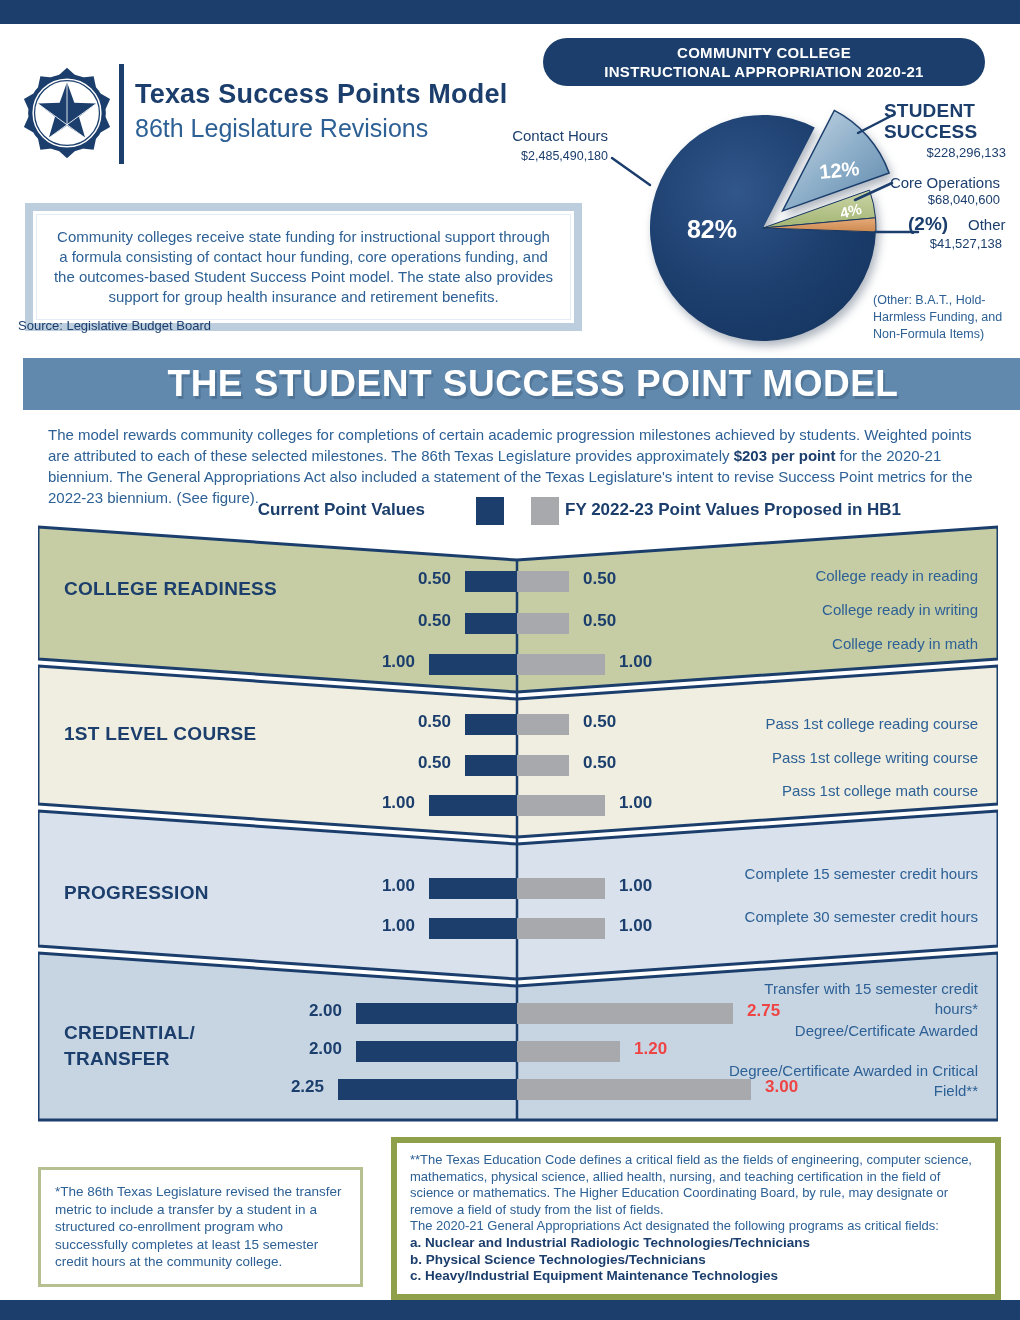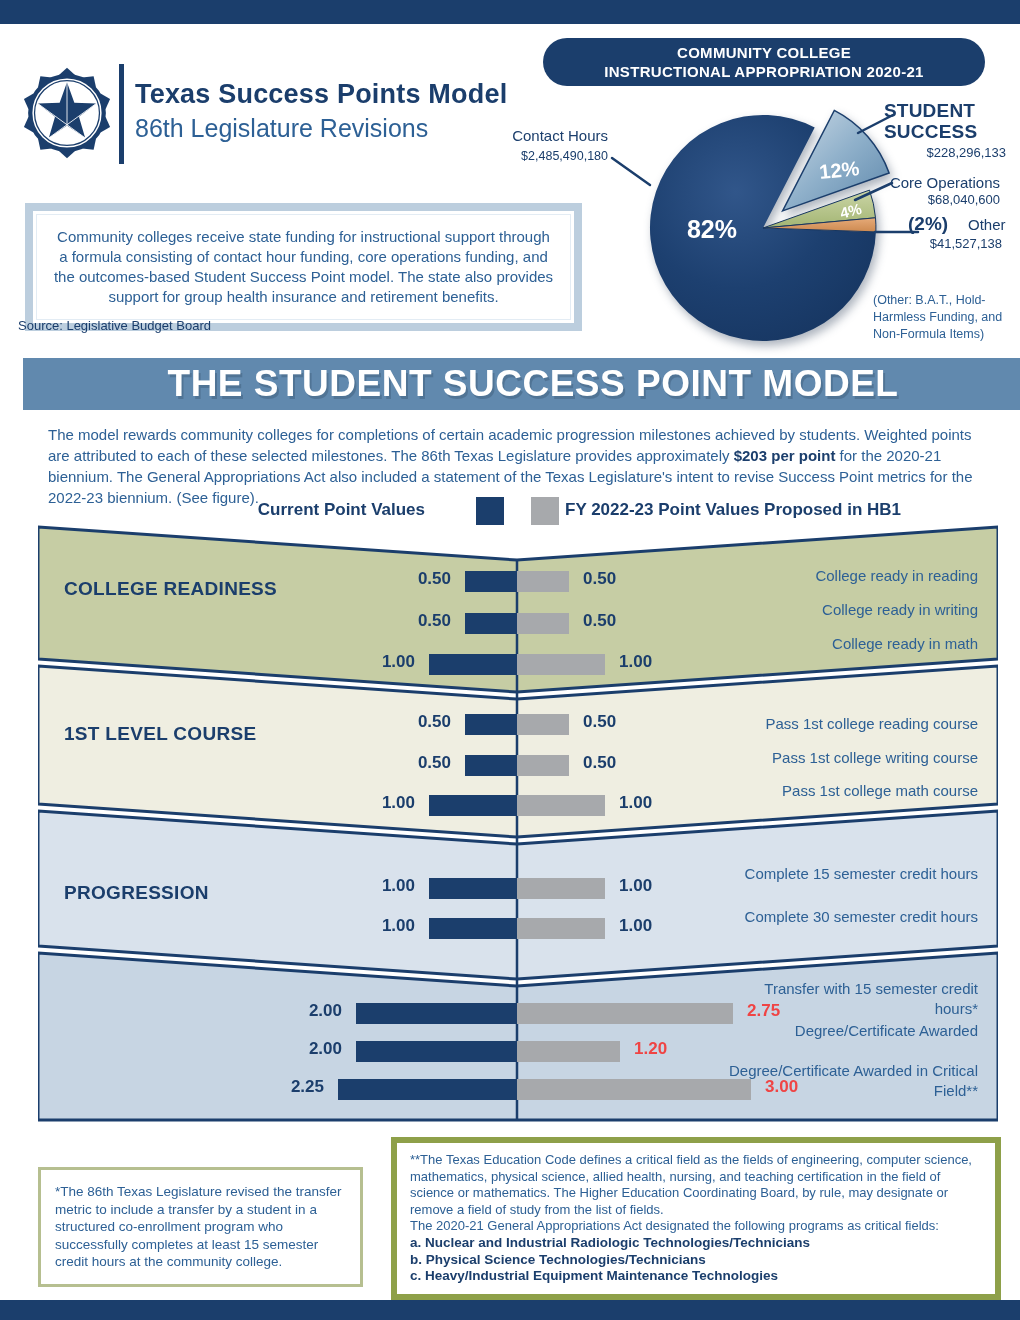--- a/index.html
+++ b/index.html
@@ -198,20 +198,22 @@
         <div class="bar navy" style="left: 391px; top: 358px; width: 88px;"></div>
         <div class="bar gray" style="left: 479px; top: 358px; width: 88px;"></div>
         <div class="val left-val" style="left: 0px; width: 377px; top: 356px;">1.00</div>
         <div class="val" style="left: 581px; top: 356px;">1.00</div>
         <div class="desc" style="top: 344px;">Complete 15 semester credit hours</div>
         <div class="bar navy" style="left: 391px; top: 398px; width: 88px;"></div>
         <div class="bar gray" style="left: 479px; top: 398px; width: 88px;"></div>
         <div class="val left-val" style="left: 0px; width: 377px; top: 396px;">1.00</div>
         <div class="val" style="left: 581px; top: 396px;">1.00</div>
         <div class="desc" style="top: 387px;">Complete 30 semester credit hours</div>
+        <div class="section-label" style="top: 500px;">CREDENTIAL/
+TRANSFER</div>
         <div class="bar navy" style="left: 318px; top: 483px; width: 161px;"></div>
         <div class="bar gray" style="left: 479px; top: 483px; width: 216px;"></div>
         <div class="val left-val" style="left: 0px; width: 304px; top: 481px;">2.00</div>
         <div class="val red" style="left: 709px; top: 481px;">2.75</div>
         <div class="desc" style="top: 459px;">Transfer with 15 semester credit hours*</div>
         <div class="bar navy" style="left: 318px; top: 521px; width: 161px;"></div>
         <div class="bar gray" style="left: 479px; top: 521px; width: 103px;"></div>
         <div class="val left-val" style="left: 0px; width: 304px; top: 519px;">2.00</div>
         <div class="val red" style="left: 596px; top: 519px;">1.20</div>
         <div class="desc" style="top: 501px;">Degree/Certificate Awarded</div>

